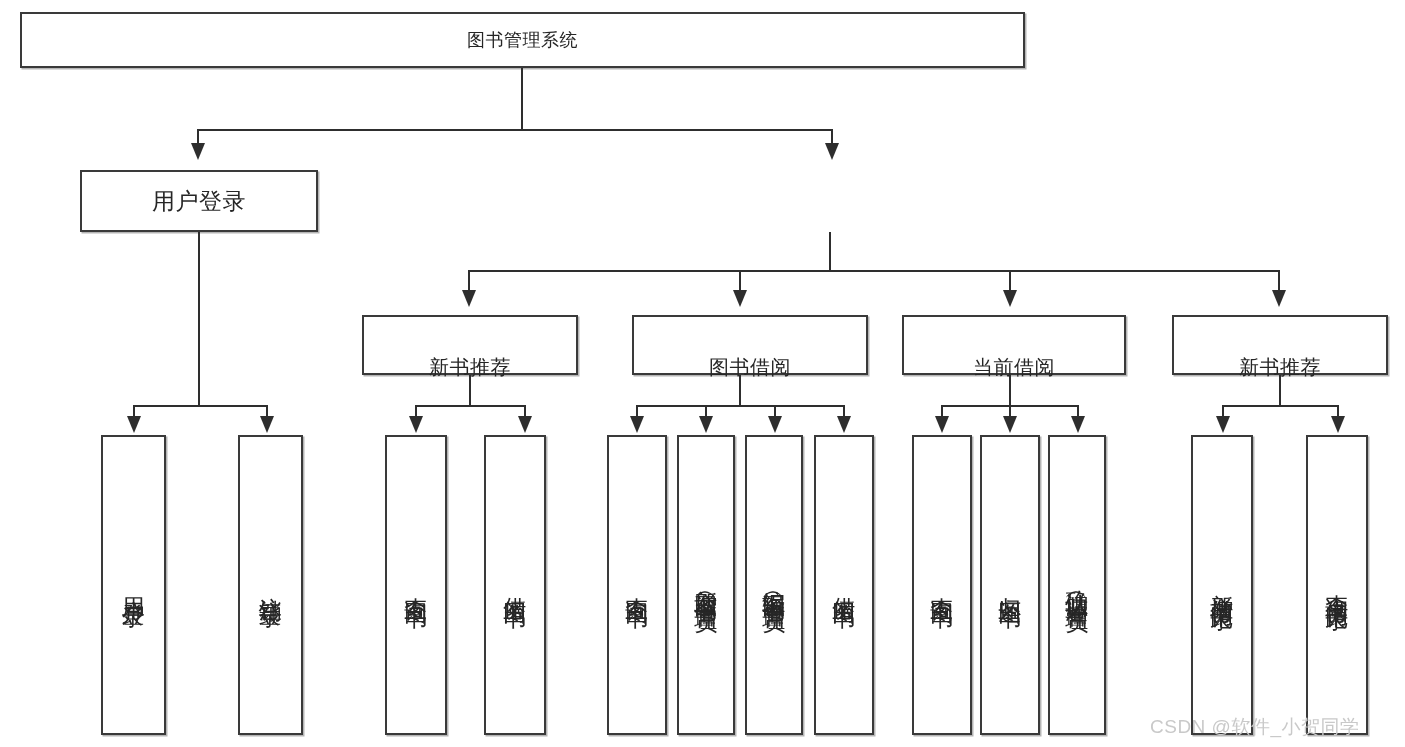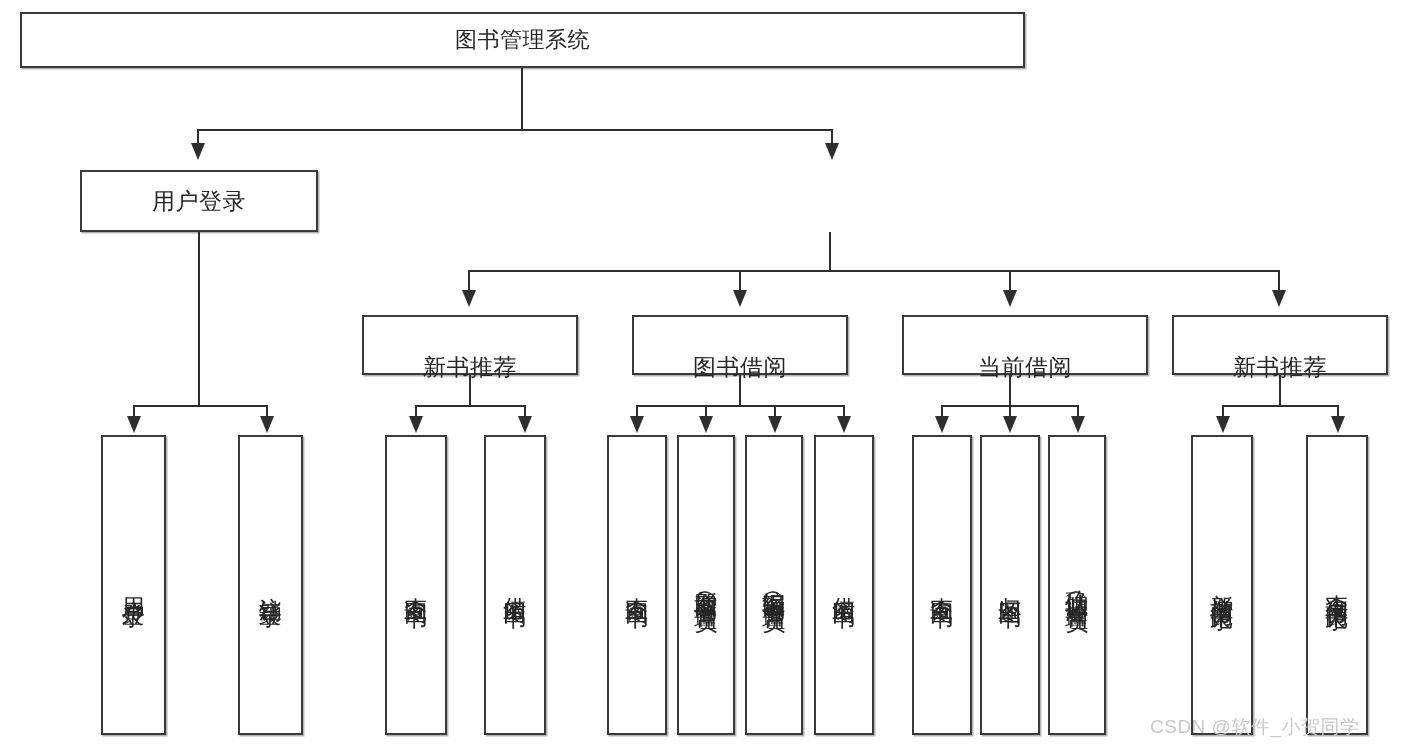--- a/index.html
+++ b/index.html
@@ -28,24 +28,24 @@
     text-align:center;
   }
   .node .label{
     display:block;
     line-height:1.15;
     letter-spacing:0.5px;
     color:#262626;
   }
   
   .node.root{ }
-  .node.root .label{ font-size:22px; }
+  .node.root .label{ font-size:18px; }
   
   .node.lvl2 .label{ font-size:23px; }
-  .node.lvl3 .label{ font-size:23px;margin-top:44px; }
+  .node.lvl3 .label{ font-size:20px;margin-top:44px; }
   
   .node.leaf{
     align-items:center;
     justify-content:center;
   }
   .node.leaf .label{
     writing-mode:vertical-rl;
     text-orientation:upright;
     font-size:23px;
     line-height:1.32;
@@ -120,24 +120,24 @@
 
   <div class="edge v" style="left:1009px;top:270px;width:2px;height:22px;"></div>
   <div class="arrow" style="left:1003px;top:290px;"></div>
 
   <div class="edge v" style="left:1278px;top:270px;width:2px;height:22px;"></div>
   <div class="arrow" style="left:1272px;top:290px;"></div>
 
   <div class="node lvl3" style="left:362px;top:315px;width:216px;height:60px;">
     <span class="label">新书推荐</span>
   </div>
-  <div class="node lvl3" style="left:632px;top:315px;width:216px;height:60px;">
+  <div class="node lvl3" style="left:632px;top:315px;width:236px;height:60px;">
     <span class="label">图书借阅</span>
   </div>
-  <div class="node lvl3" style="left:902px;top:315px;width:246px;height:60px;">
+  <div class="node lvl3" style="left:902px;top:315px;width:224px;height:60px;">
     <span class="label">当前借阅</span>
   </div>
   <div class="node lvl3" style="left:1172px;top:315px;width:216px;height:60px;">
     <span class="label">新书推荐</span>
   </div>
 
   <div class="edge v" style="left:469px;top:375px;width:2px;height:31px;"></div>
   <div class="edge h" style="left:415px;top:405px;width:110px;height:2px;"></div>
   <div class="edge v" style="left:415px;top:405px;width:2px;height:13px;"></div>
   <div class="arrow" style="left:409px;top:416px;"></div>

